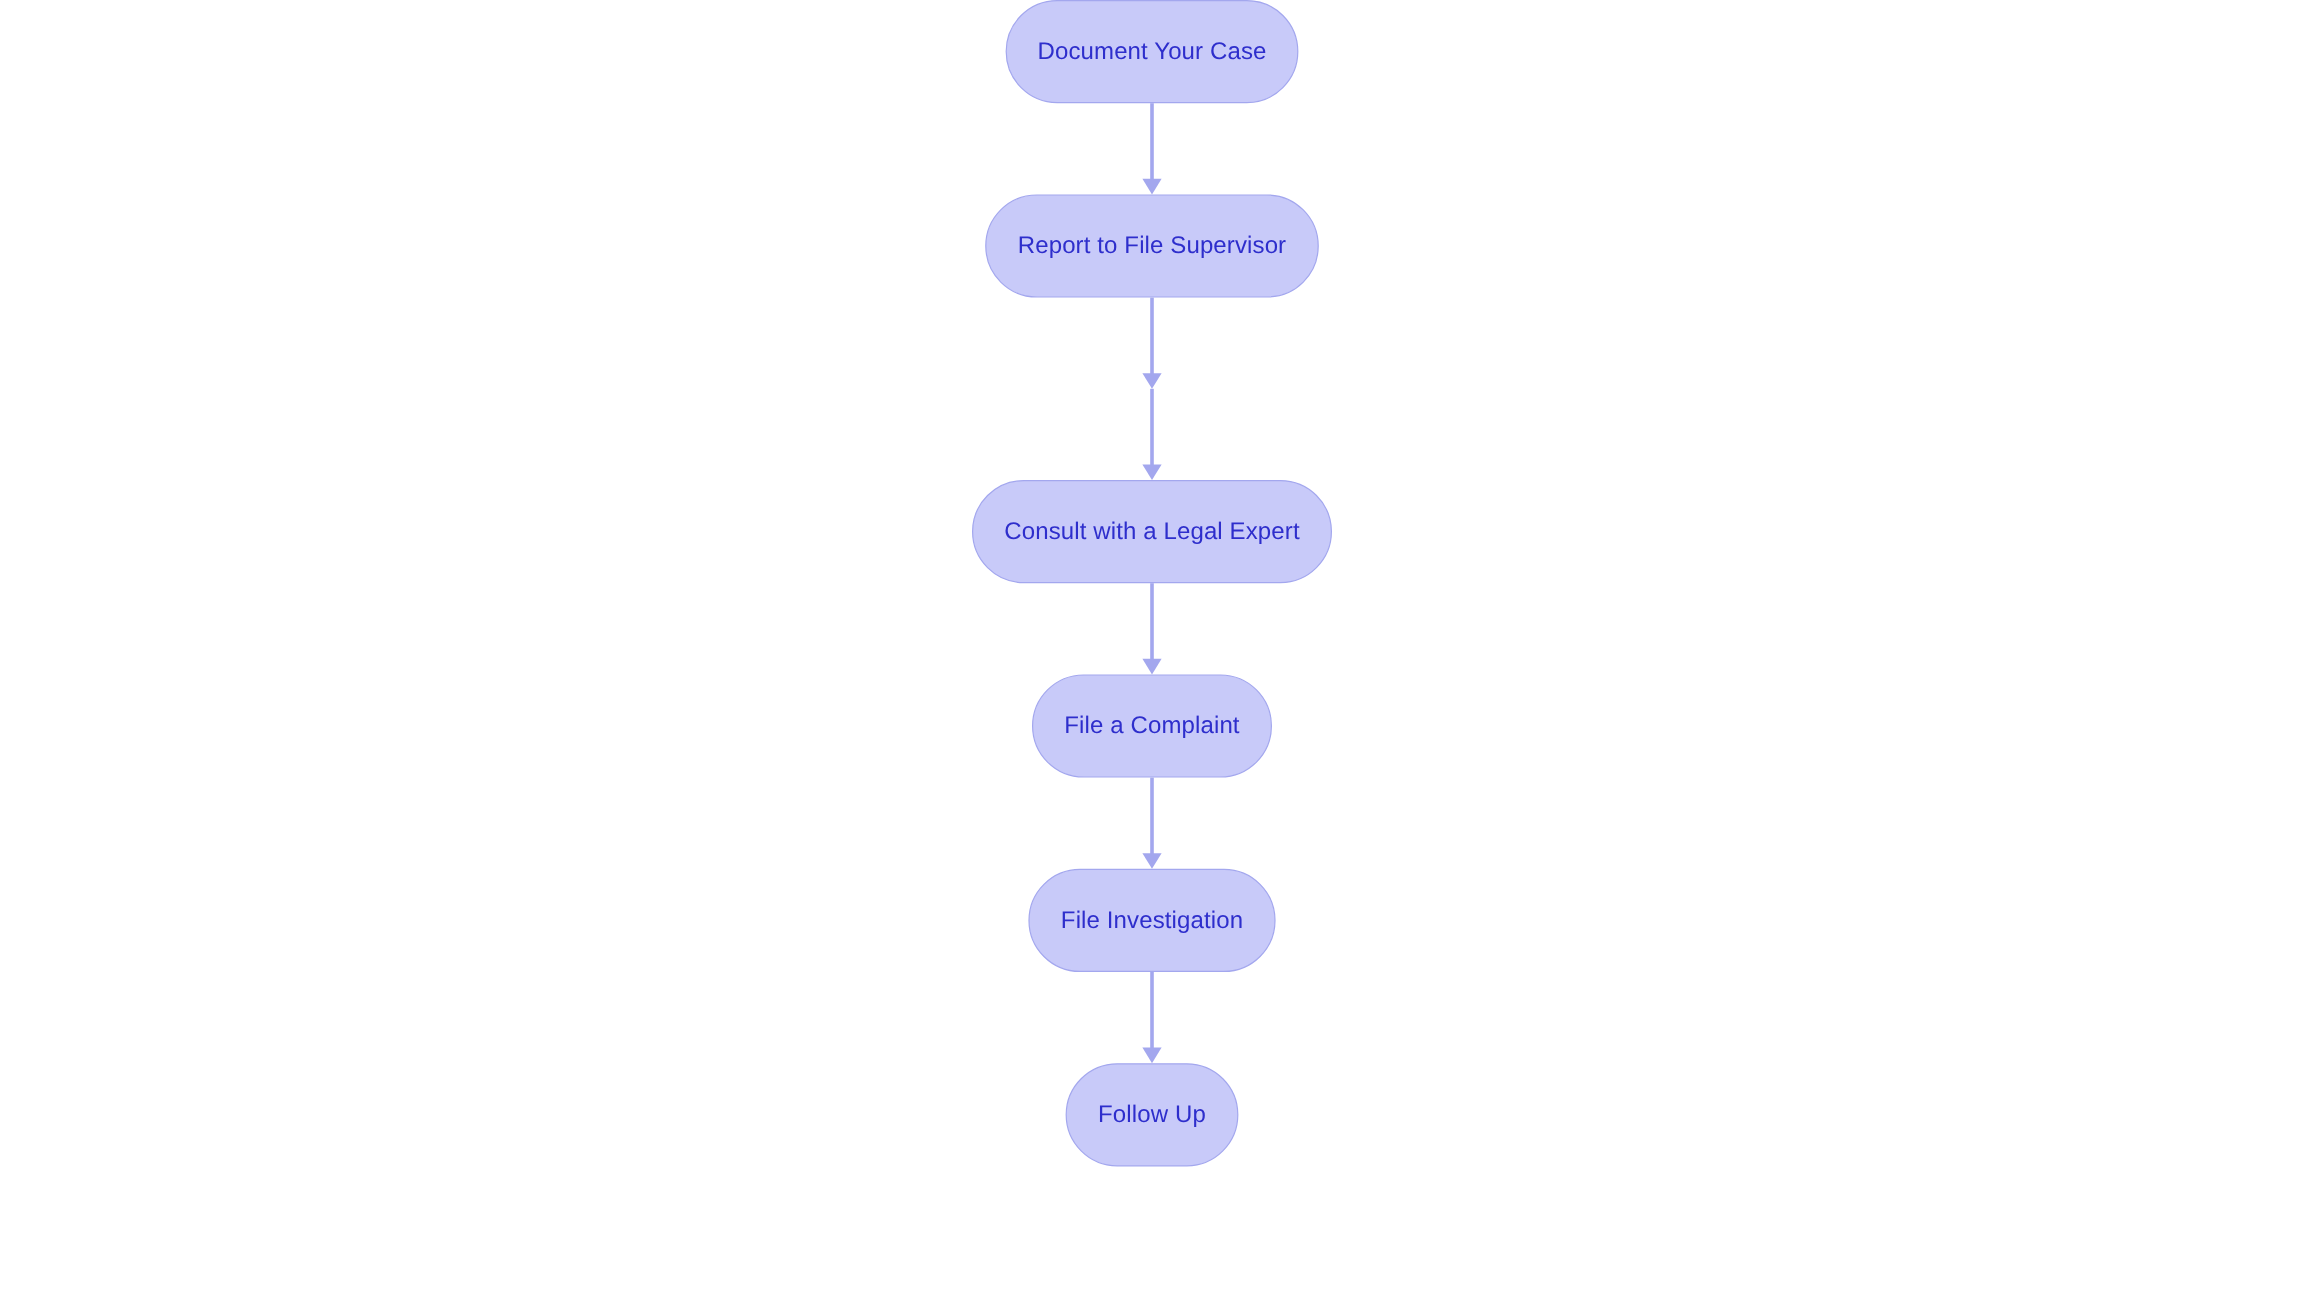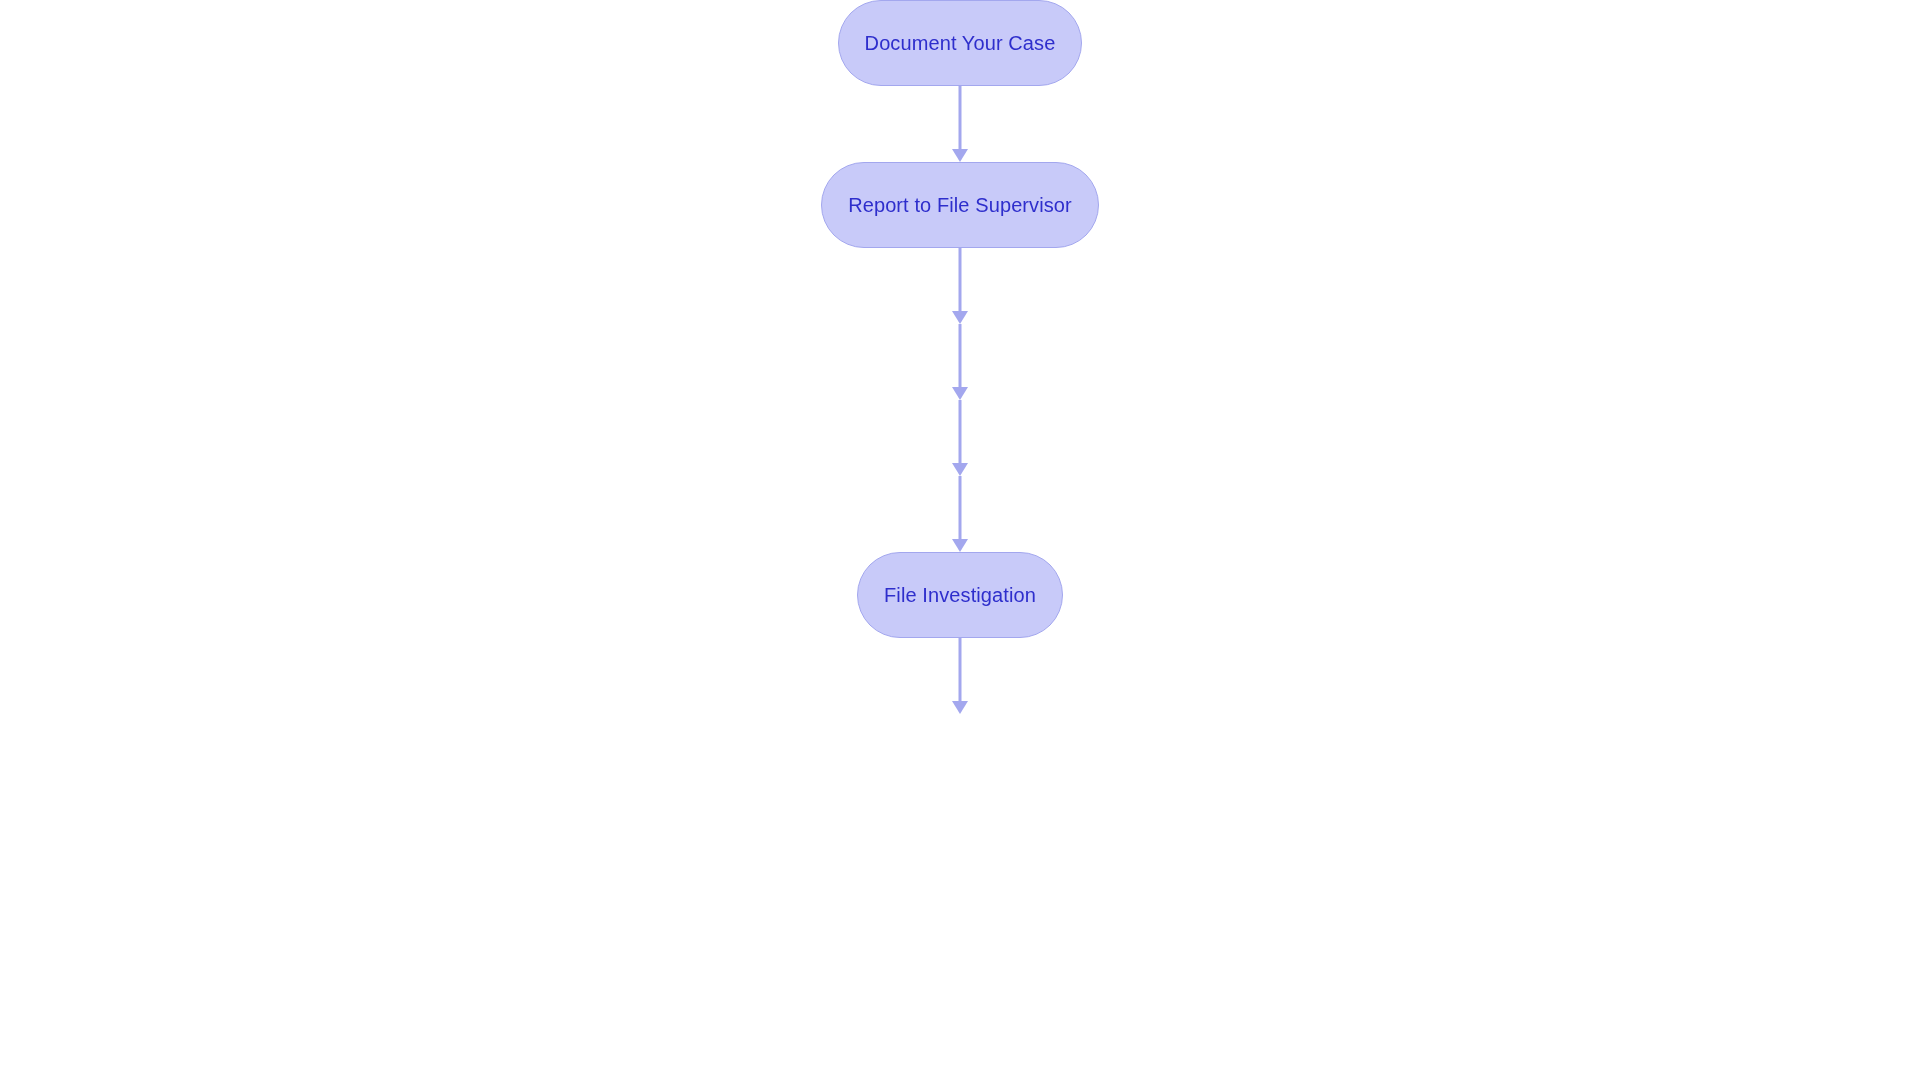--- a/index.html
+++ b/index.html
@@ -100,36 +100,45 @@
       <div class="conn-line"></div>
       <div class="conn-head"></div>
     </div>
 
 
     <div class="flow-connector">
       <div class="conn-line"></div>
       <div class="conn-head"></div>
     </div>
 
+    <div class="flow-node">
+      <span class="flow-node-label">Consult with a Legal Expert</span>
+    </div>
 
     <div class="flow-connector">
       <div class="conn-line"></div>
       <div class="conn-head"></div>
     </div>
 
+    <div class="flow-node">
+      <span class="flow-node-label">File a Complaint</span>
+    </div>
 
     <div class="flow-connector">
       <div class="conn-line"></div>
       <div class="conn-head"></div>
     </div>
 
     <div class="flow-node">
       <span class="flow-node-label">File Investigation</span>
     </div>
 
     <div class="flow-connector">
       <div class="conn-line"></div>
       <div class="conn-head"></div>
     </div>
 
+    <div class="flow-node">
+      <span class="flow-node-label">Follow Up</span>
+    </div>
 
   </div>
 </div>
 
 </body></html>

